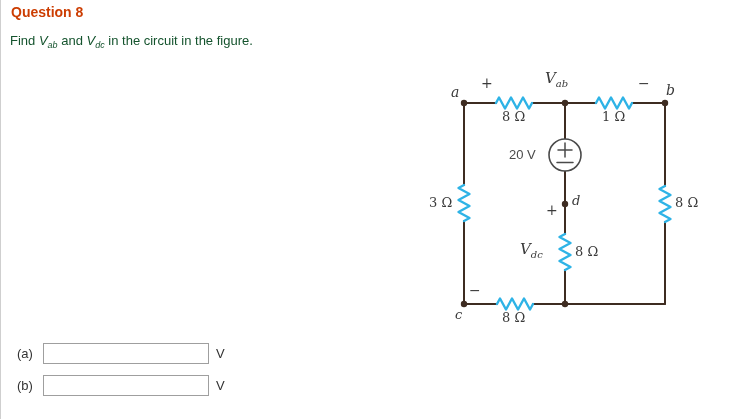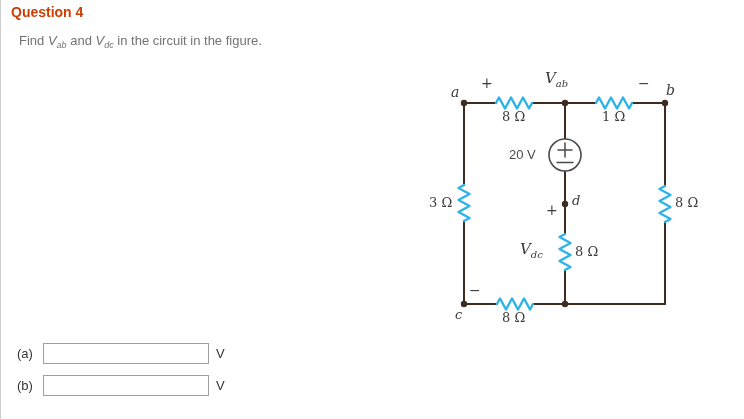--- a/index.html
+++ b/index.html
@@ -14,21 +14,21 @@
     position:absolute;left:0;top:0;width:744px;height:419px;
     border-left:1px solid #cfcfcf;
     box-sizing:border-box;
   }
   .q-header{
     position:absolute;left:10px;top:4px;
     font-size:14px;font-weight:bold;color:#cc3d02;
   }
   .q-prompt{
     position:absolute;left:9px;top:33px;
-    font-size:13px;color:#737373;margin-left:9px;
+    font-size:13px;color:#14532d;
   }
   .mathvar{font-style:italic;}
   .mathsub{font-size:9px;font-style:italic;vertical-align:-3px;}
 
   
   .clabel{
     position:absolute;
     font-family:"DejaVu Serif", serif;
     color:#3a3a3a;
     white-space:nowrap;
@@ -53,21 +53,21 @@
     font-size:13px;padding:0 3px;
     font-family:"Liberation Sans", sans-serif;
   }
   .answer-unit{color:#333333;}
 </style>
 </head>
 <body>
 
 <div class="page">
 
-  <div class="q-header">Question 4</div>
+  <div class="q-header">Question 8</div>
 
   <div class="q-prompt"><span>Find </span><span class="mathvar">V</span><span class="mathsub">ab</span><span> and </span><span class="mathvar">V</span><span class="mathsub">dc</span><span> in the circuit in the figure.</span></div>
 
   <svg style="position:absolute;left:425px;top:60px;" width="300" height="280" viewBox="425 60 300 280">
     <g stroke="#3e2c21" stroke-width="2" fill="none" stroke-linecap="round">
 
       <path d="M463,103 H495 M531,103 H595 M631,103 H664"></path>
 
       <path d="M463,103 V185 M463,221 V304"></path>
 

